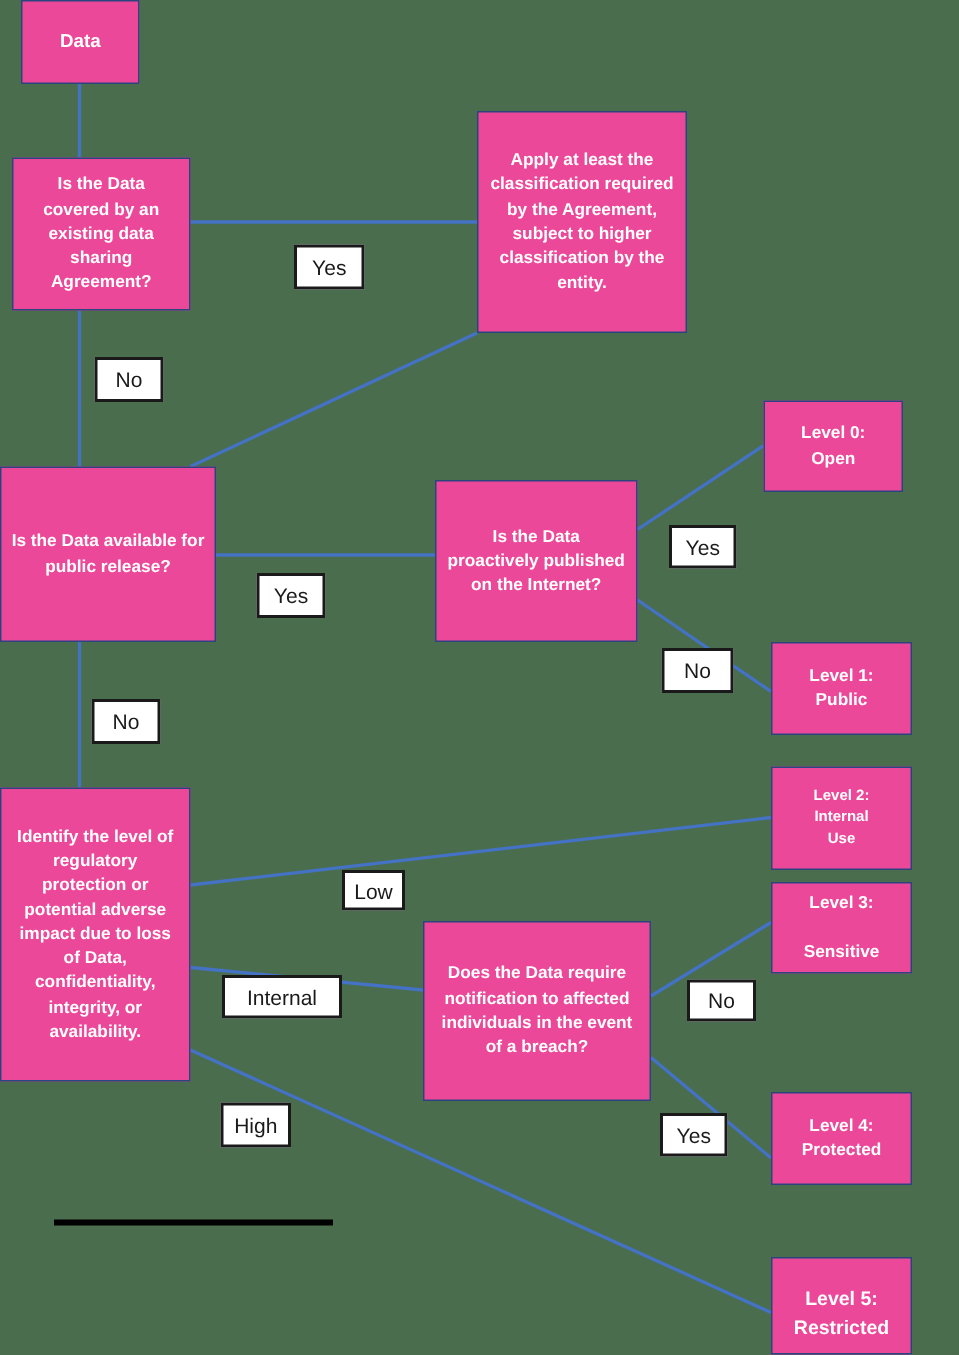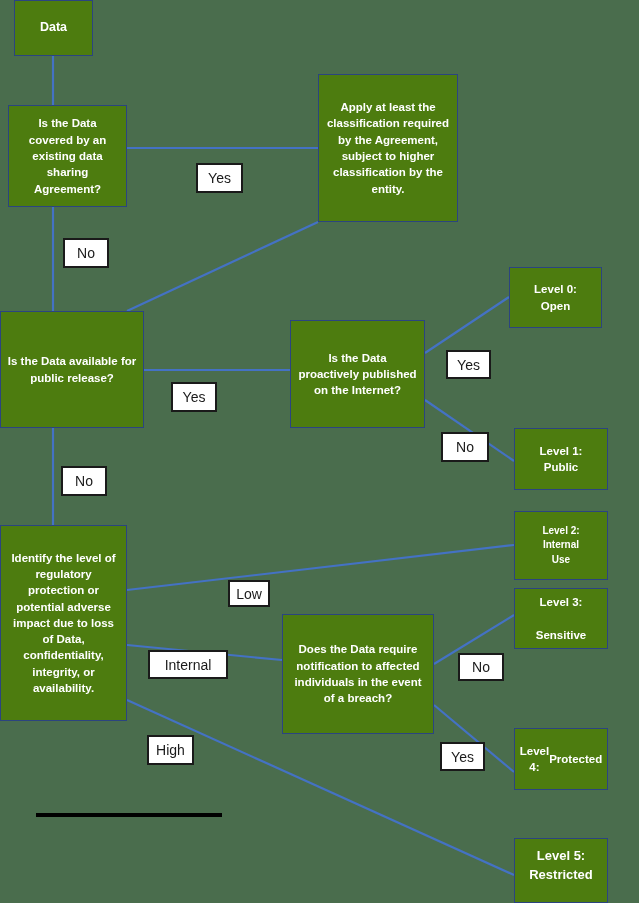--- a/index.html
+++ b/index.html
@@ -22,30 +22,30 @@
   #edges {
     position: absolute;
     left: 0;
     top: 0;
     width: 639px;
     height: 903px;
   }
   .node {
     position: absolute;
     box-sizing: border-box;
-    background: #4d7c0f;
+    background: #ec4899;
     border: 1.5px solid #2b4480;
     color: #ffffff;
     font-weight: bold;
     display: flex;
     align-items: center;
     justify-content: center;
     text-align: center;
     line-height: 1.42;
-    padding: 18px 6px;
+    padding: 8px 6px;
     z-index: 2;
   }
   .node span { display: block; width: 100%; }
   .label {
     position: absolute;
     box-sizing: border-box;
     background: #ffffff;
     border: 2px solid #1a1a1a;
     color: #1a1a1a;
     font-weight: normal;
@@ -127,21 +127,21 @@
     <span>Level 2:</span>
     <span>Internal</span>
     <span>Use</span>
   </div>
 
   <div class="node" style="left:514px; top:588px; width:94px; height:61px; font-size:11.5px; flex-direction:column;gap:16px;">
     <span>Level 3:</span>
     <span>Sensitive</span>
   </div>
 
-  <div class="node" style="left:514px; top:728px; width:94px; height:62px; font-size:11.5px; flex-direction:row;">
+  <div class="node" style="left:514px; top:728px; width:94px; height:62px; font-size:11.5px; flex-direction:column;">
     <span>Level 4:</span>
     <span>Protected</span>
   </div>
 
   <div class="node" style="left:514px; top:838px; width:94px; height:65px; font-size:13px; flex-direction:column;justify-content:flex-end;">
     <span>Level 5:</span>
     <span>Restricted</span>
   </div>
 
   <div class="label" style="left:196px; top:163px; width:47px; height:30px; font-size:14px;">

